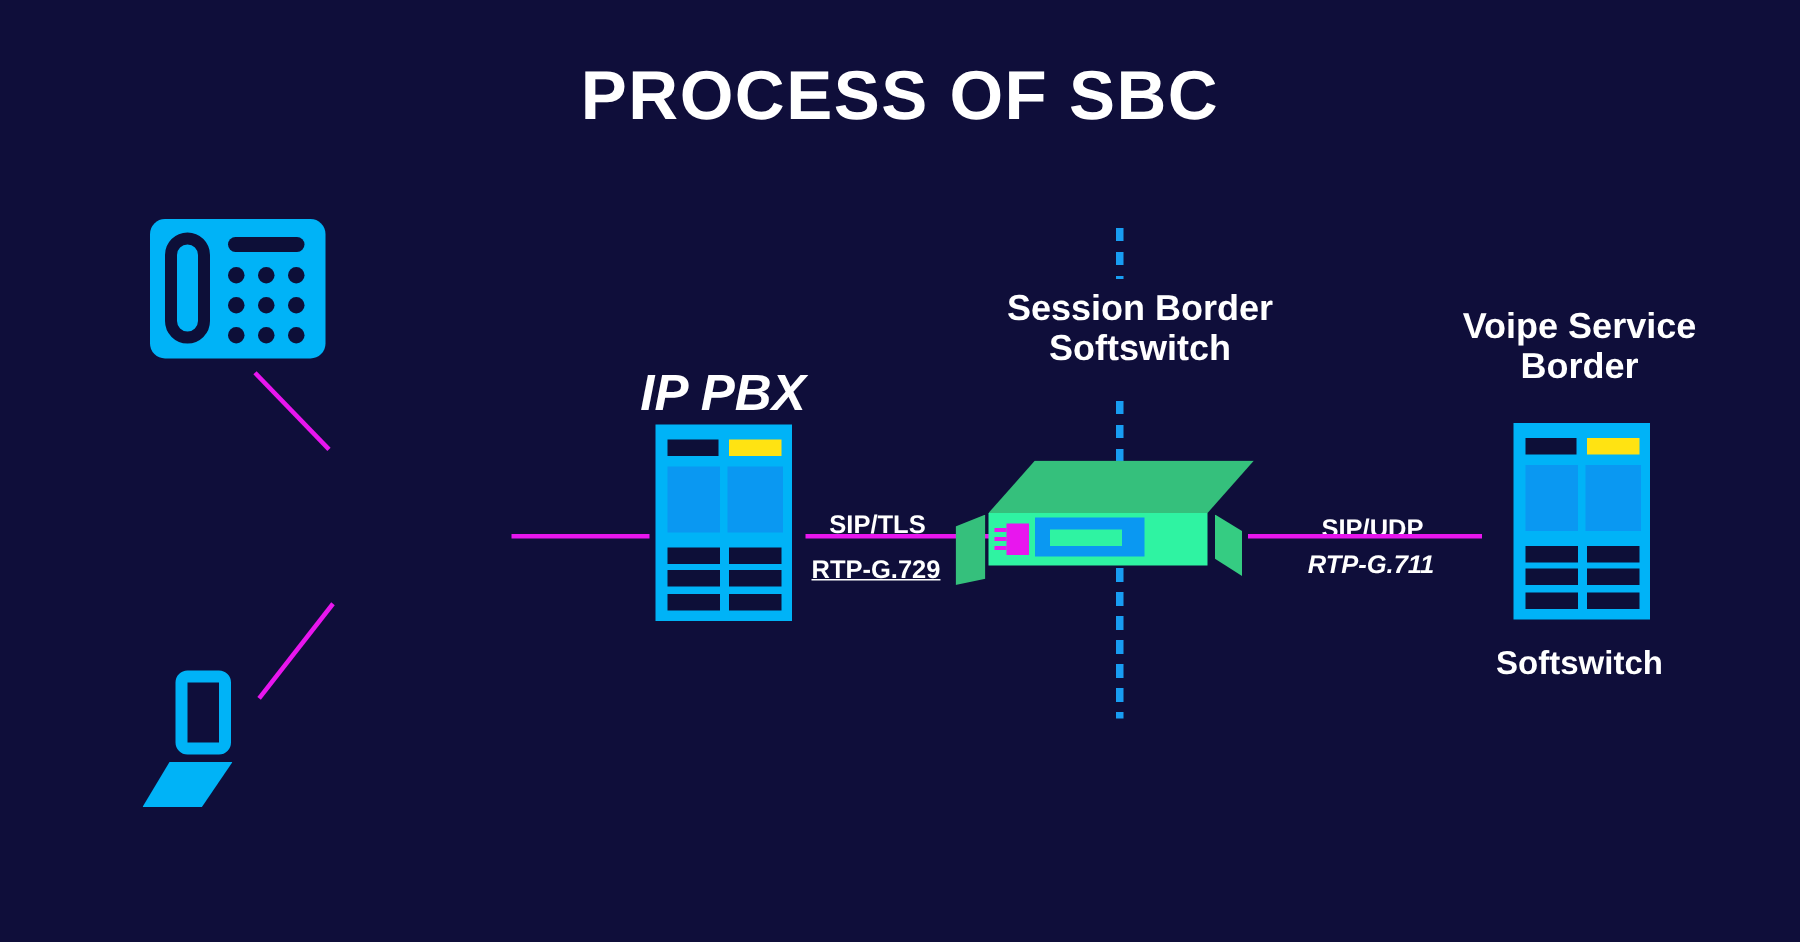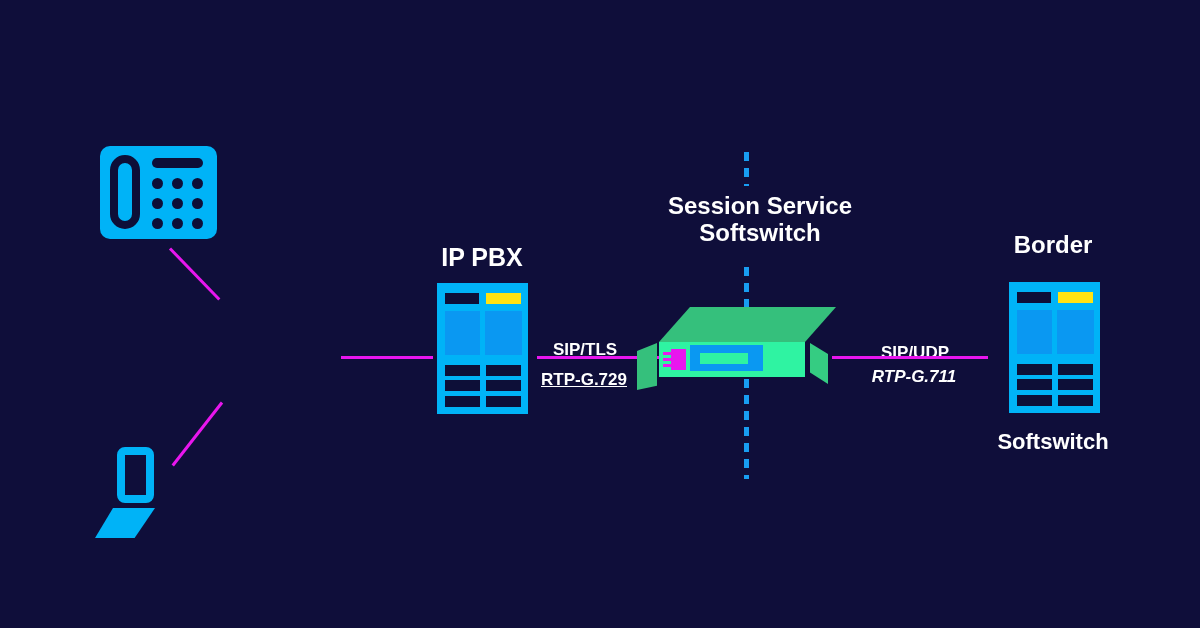--- a/index.html
+++ b/index.html
@@ -62,35 +62,36 @@
     clip-path:polygon(0 17%,100% 0,100% 91%,0 100%);}
   .sbc-flap-r{left:810px;top:343px;width:18px;height:41px;background:var(--green_mid,#35cc82);
     clip-path:polygon(0 0,100% 27%,100% 100%,0 72%);}
   .sbc-screen{left:690px;top:345px;width:73px;height:26px;background:var(--panel,#0a98f2);}
   .sbc-screen-bar{position:absolute;left:10px;top:8px;width:48px;height:11px;background:var(--green_front,#2ff3a2);}
   .sbc-plug{left:671px;top:349px;width:15px;height:21px;background:var(--magenta,#e816ee);}
   .sbc-teeth{left:663px;top:352px;width:8px;height:16px;
     background:repeating-linear-gradient(to bottom,var(--magenta,#e816ee) 0 3px,transparent 3px 6px);}
 
   
-  .pbx-label{left:407px;top:243px;width:150px;font-size:25px;}
+  .pbx-label{left:407px;top:243px;width:150px;font-size:34px;font-style:italic;}
   .sbc-label{left:660px;top:192px;width:200px;font-size:24px;line-height:27px;}
   .provider-label{left:953px;top:204px;width:200px;font-size:24px;line-height:27px;}
   .softswitch-label{left:953px;top:429px;width:200px;font-size:22px;}
   .proto{font-size:17px;}
   .sip-tls{left:520px;top:340px;width:130px;}
   .rtp-729{left:518px;top:370px;width:132px;text-decoration:underline;}
   .sip-udp{left:850px;top:327px;width:130px;margin-top:16px;}
   .rtp-711{left:848px;top:367px;width:132px;font-style:italic;}
 </style>
 </head>
 <body>
 
 <div id="stage">
 
+  <div class="lbl title">PROCESS OF SBC</div>
 
   <div class="abs phone">
     <div class="handset"></div>
     <div class="phone-bar"></div>
     <div class="dots">
       <i></i>
         <i></i>
         <i></i>
         <i></i>
         <i></i>
@@ -124,40 +125,40 @@
   </div>
 
   <div class="lbl proto sip-tls">SIP/TLS</div>
   <div class="line" style="left:537px;top:356px;width:128px;"></div>
   <div class="lbl proto rtp-729">RTP-G.729</div>
 
   <div class="abs dash a"></div>
   <div class="abs dash b"></div>
 
   <div class="lbl sbc-label">
-    <span>Session Service</span><br>
+    <span>Session Border</span><br>
     <span>Softswitch</span>
   </div>
 
   <div class="abs sbc-top"></div>
   <div class="abs sbc-flap-l"></div>
   <div class="abs sbc-flap-r"></div>
   <div class="abs sbc-front"></div>
   <div class="abs sbc-screen">
     <div class="sbc-screen-bar"></div>
   </div>
   <div class="abs sbc-plug"></div>
   <div class="abs sbc-teeth"></div>
 
   <div class="lbl proto sip-udp">SIP/UDP</div>
   <div class="line" style="left:832px;top:356px;width:156px;"></div>
   <div class="lbl proto rtp-711">RTP-G.711</div>
 
   <div class="lbl provider-label">
-    <br>
+    <span>Voipe Service</span><br>
     <span>Border</span>
   </div>
   <div class="server" style="left:1009px;top:282px;">
     <div class="s slotL"></div>
       <div class="s slotR"></div>
     <div class="s pL"></div>
       <div class="s pR"></div>
     <div class="s bar srv-l row1"></div>
       <div class="s bar srv-r row1"></div>
     <div class="s bar srv-l row2"></div>

